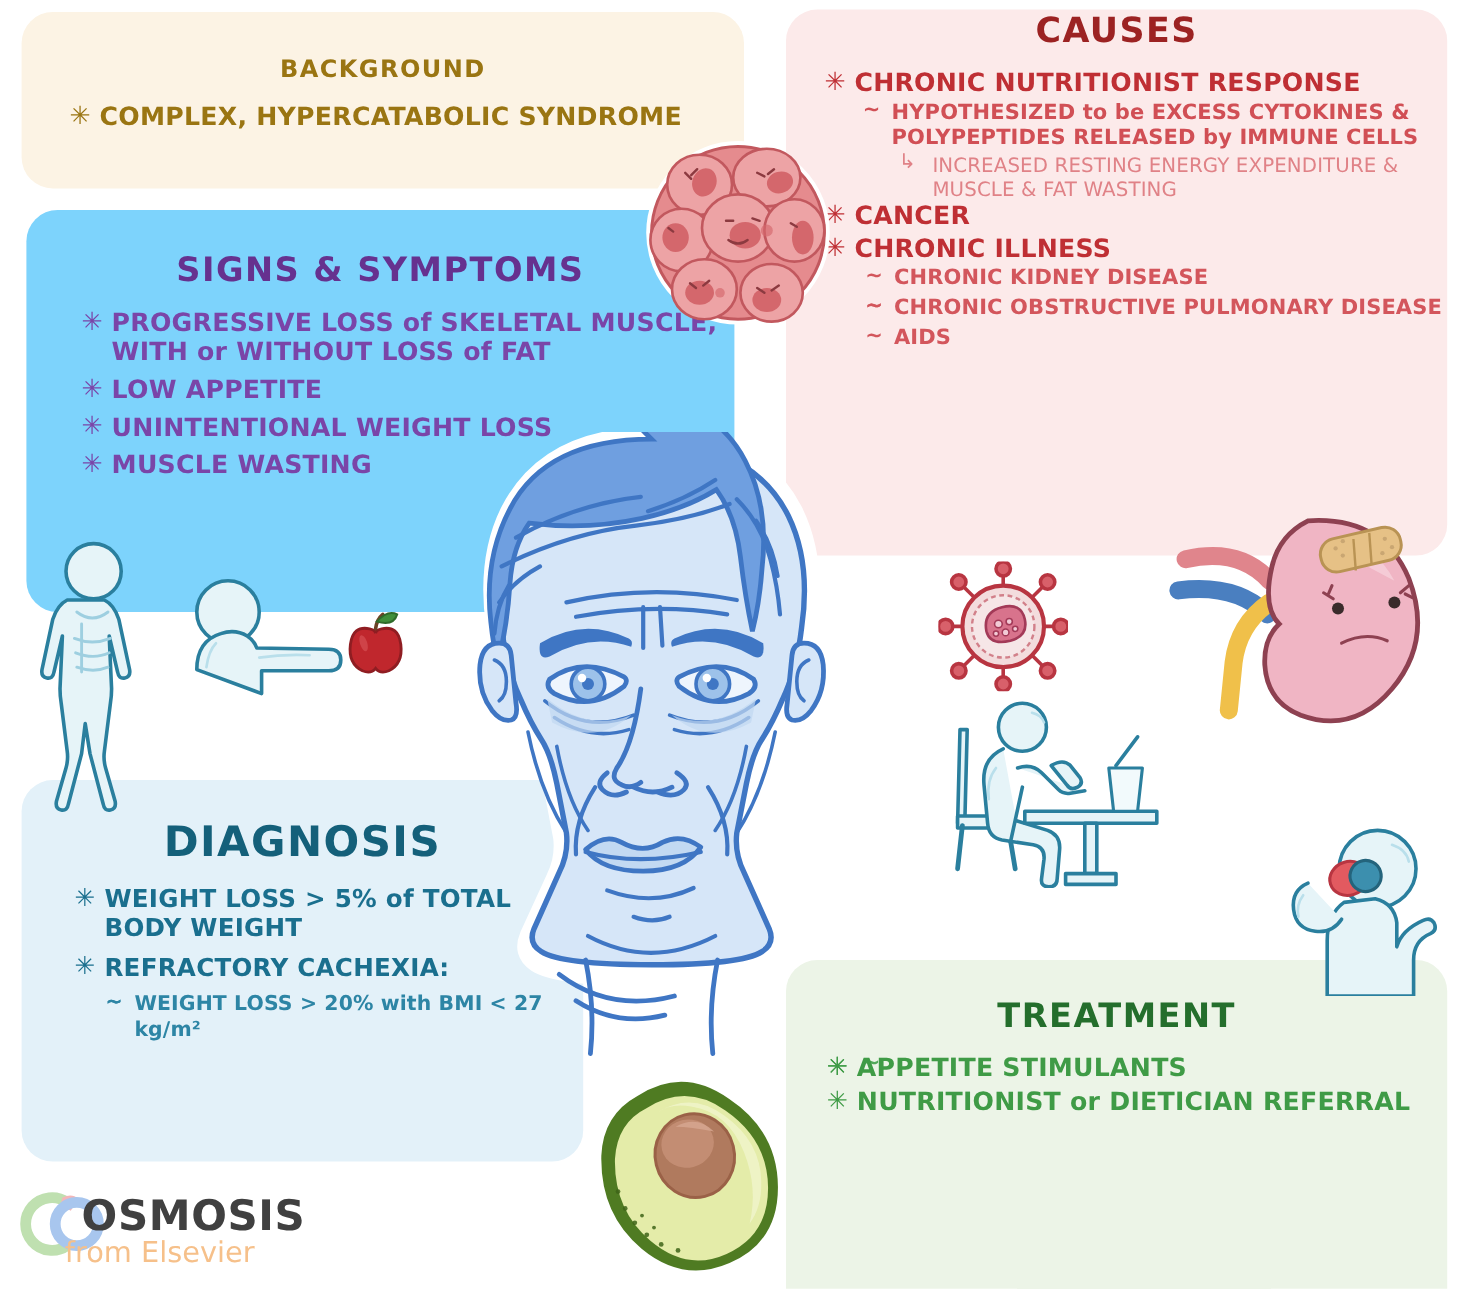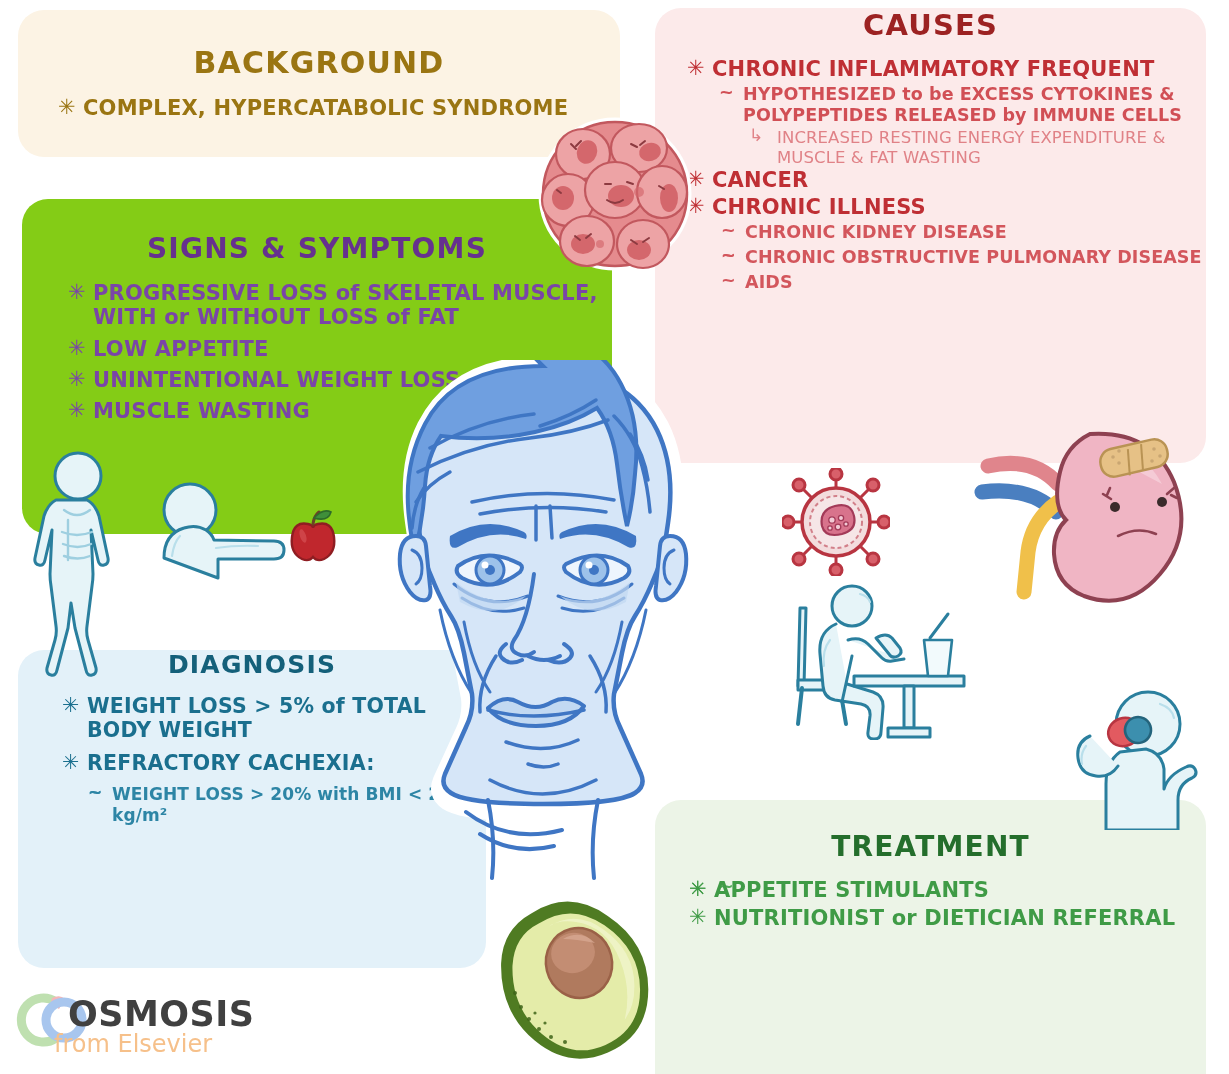--- a/index.html
+++ b/index.html
@@ -37,44 +37,44 @@
   li.b2 > .bullet { position:absolute; left:6px; top:-2px; }
   li.b3 {
     position:relative;
     padding-left:34px;
     letter-spacing:.1px;
   }
   li.b3 > .bullet { position:absolute; left:6px; top:-3px; font-size:17px; }
 
   
   #p-background { left:18px; top:10px; width:602px; height:147px; background:#fcf3e4; }
-  #p-background .panel-title { color:#9a7512; font-size:30px; padding-top:35px; }
+  #p-background .panel-title { color:#9a7512; font-size:20px; padding-top:35px; }
   #p-background ul { margin-top:16px; padding-left:38px; color:#9a7512; font-size:21px; }
 
   
-  #p-signs { left:22px; top:199px; width:590px; height:335px; background:#84cc16; }
+  #p-signs { left:22px; top:175px; width:590px; height:335px; background:#7dd3fc; }
   #p-signs .panel-title { color:#66318f; font-size:28px; padding-top:33px; }
   #p-signs ul { margin-top:16px; padding-left:44px; color:#7a45a8; font-size:21px; }
   #p-signs li.b1 { margin-bottom:7px; line-height:1.16; }
 
   
   #p-causes { left:655px; top:8px; width:551px; height:455px; background:#fceaea; }
   #p-causes .panel-title { color:#9c2222; font-size:29px; }
   #p-causes ul { margin-top:15px; padding-left:30px; font-size:21px; color:#bf2f34; }
   #p-causes li.b1 { margin-bottom:3px; }
   #p-causes ul.sub { margin-top:3px; padding-left:28px; font-size:17.5px; color:#d14f55; }
   #p-causes ul.sub li.b2 { margin-bottom:2px; line-height:1.2; }
   #p-causes ul.sub3 { margin-top:2px; padding-left:30px; font-size:16.5px; color:#e08287; font-weight:normal; }
   #p-causes ul.sub3 li.b3 { line-height:1.2; }
   #p-causes ul.list2 { margin-top:3px; padding-left:30px; font-size:17.5px; color:#d3565c; }
   #p-causes ul.list2 li.b2 { margin-bottom:5px; }
 
   
   #p-diagnosis { left:18px; top:650px; width:468px; height:318px; background:#e3f1f9; }
-  #p-diagnosis .panel-title { color:#14607a; font-size:25px; }
+  #p-diagnosis .panel-title { color:#14607a; font-size:35px; padding-top:32px; }
   #p-diagnosis ul { margin-top:16px; padding-left:42px; font-size:20.5px; color:#1a6f8e; }
   #p-diagnosis li.b1 { margin-bottom:9px; line-height:1.16; }
   #p-diagnosis ul.sub { margin-top:4px; padding-left:22px; font-size:17px; color:#2d85a5; }
   #p-diagnosis ul.sub li.b2 { margin-bottom:9px; line-height:1.2; }
 
   
   #p-treatment { left:655px; top:800px; width:551px; height:301px; background:#ecf4e7; }
   #p-treatment .panel-title { color:#246e2c; font-size:28px; padding-top:30px; }
   #p-treatment ul { margin-top:15px; padding-left:32px; font-size:21px; color:#3f9b46; }
   #p-treatment li.b1 { margin-bottom:4px; }
@@ -159,21 +159,21 @@
       <span>MUSCLE WASTING</span>
     </li>
   </ul>
 </div>
 
 <div class="panel" id="p-causes">
   <div class="panel-title">CAUSES</div>
   <ul class="bl">
     <li class="b1">
       <span class="bullet">✳</span>
-      <span>CHRONIC INFLAMMATORY FREQUENT</span>
+      <span>CHRONIC NUTRITIONIST RESPONSE</span>
     </li>
     <ul class="bl sub">
       <li class="b2">
         <span class="bullet">~</span>
         <span>HYPOTHESIZED to be EXCESS CYTOKINES &amp; POLYPEPTIDES RELEASED by IMMUNE CELLS</span>
       </li>
       <ul class="bl sub3">
         <li class="b3">
           <span class="bullet">↳</span>
           <span>INCREASED RESTING ENERGY EXPENDITURE &amp; MUSCLE &amp; FAT WASTING</span>

